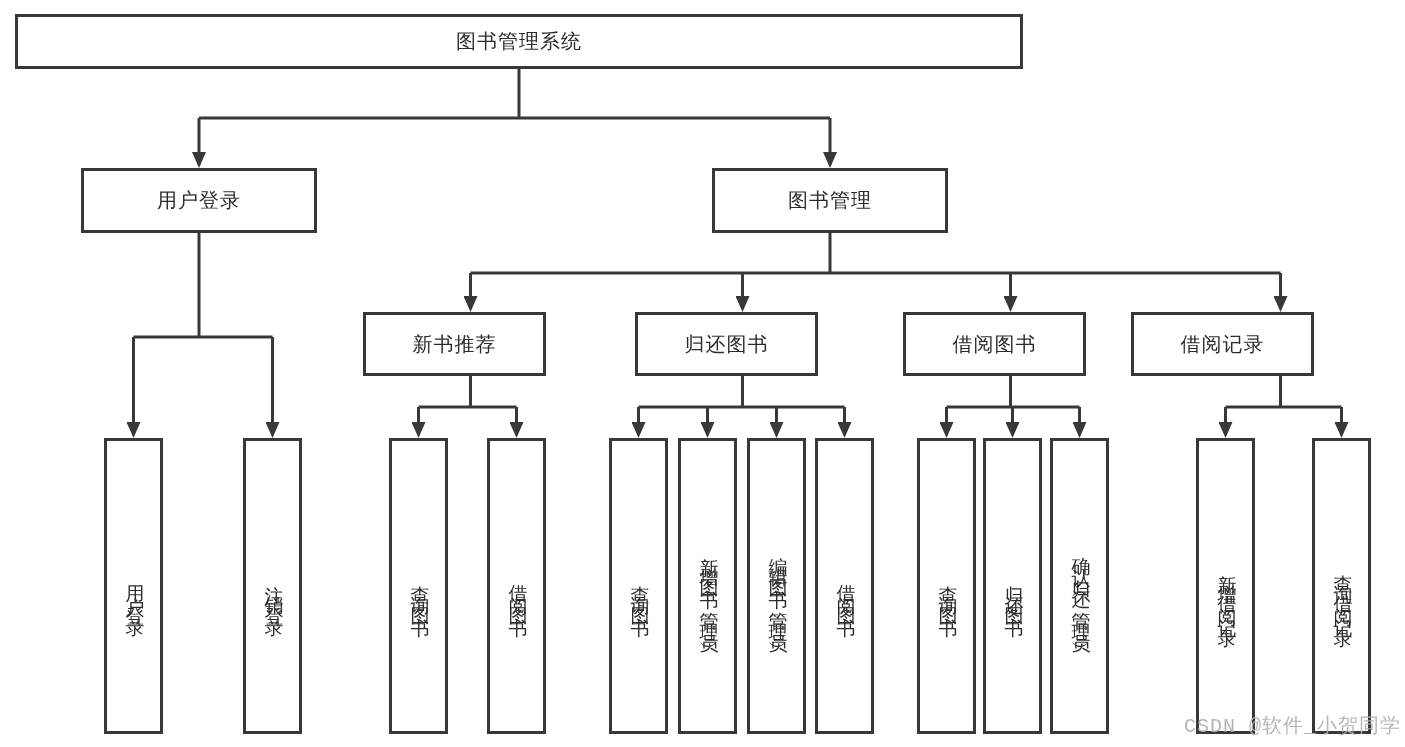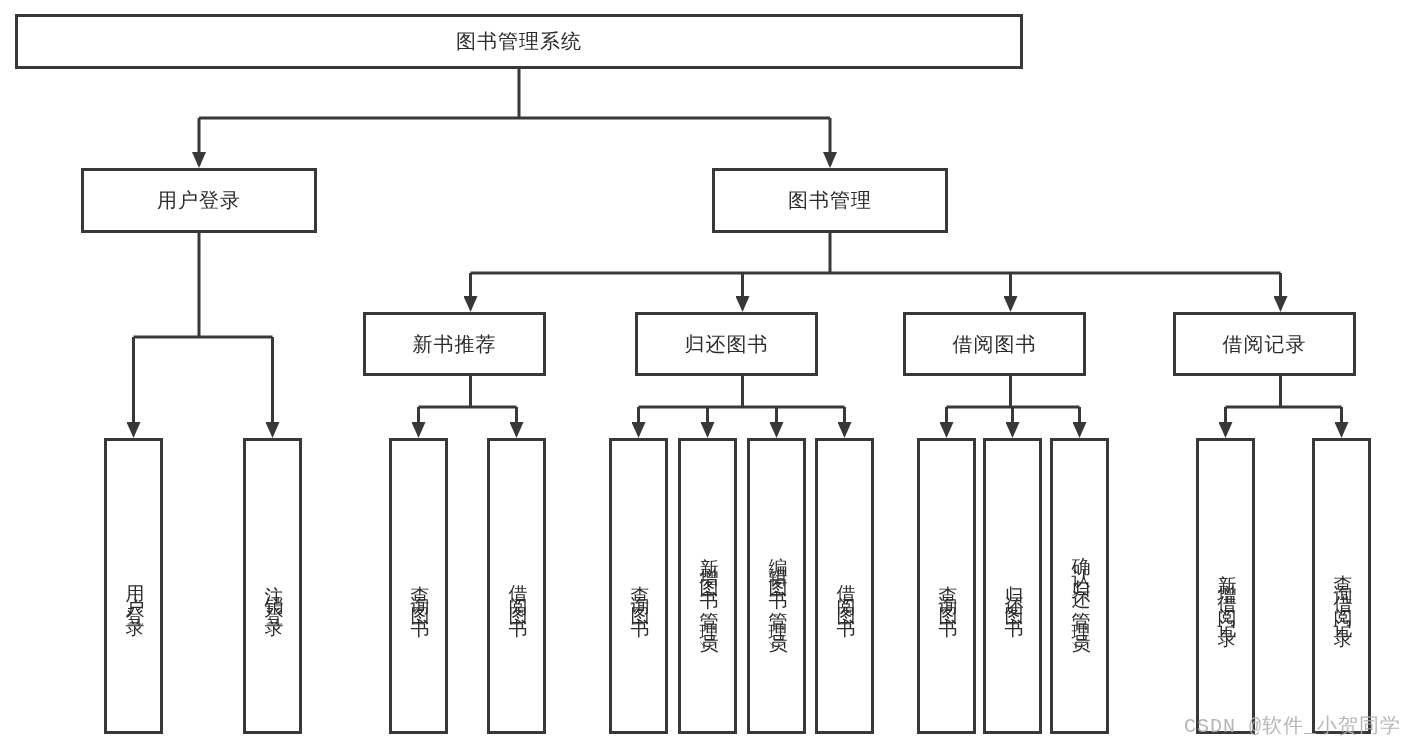--- a/index.html
+++ b/index.html
@@ -26,21 +26,21 @@
     display:flex;align-items:center;justify-content:center;
     color:var(--ink);font-size:20px;letter-spacing:1px;
   }
   .node.root{left:15px;top:14px;width:1008px;height:55px;}
   .node.l2a{left:81px;top:168px;width:236px;height:65px;}
   .node.l2b{left:712px;top:168px;width:236px;height:65px;}
   .node.l3{top:312px;width:183px;height:64px;}
   .node.l3a{left:363px;}
   .node.l3b{left:635px;}
   .node.l3c{left:903px;}
-  .node.l3d{left:1173px;}
+  .node.l3d{left:1131px;}
   .leaf{
     position:absolute;z-index:2;box-sizing:border-box;
     top:438px;width:59px;height:296px;
     border:3px solid var(--line);background:#fff;
     display:flex;align-items:center;justify-content:center;
   }
   .leaf .vtext{
     writing-mode:vertical-rl;text-orientation:mixed;
     color:var(--ink);font-size:19px;line-height:1;
     letter-spacing:11px;white-space:nowrap;margin-bottom:-11px;

